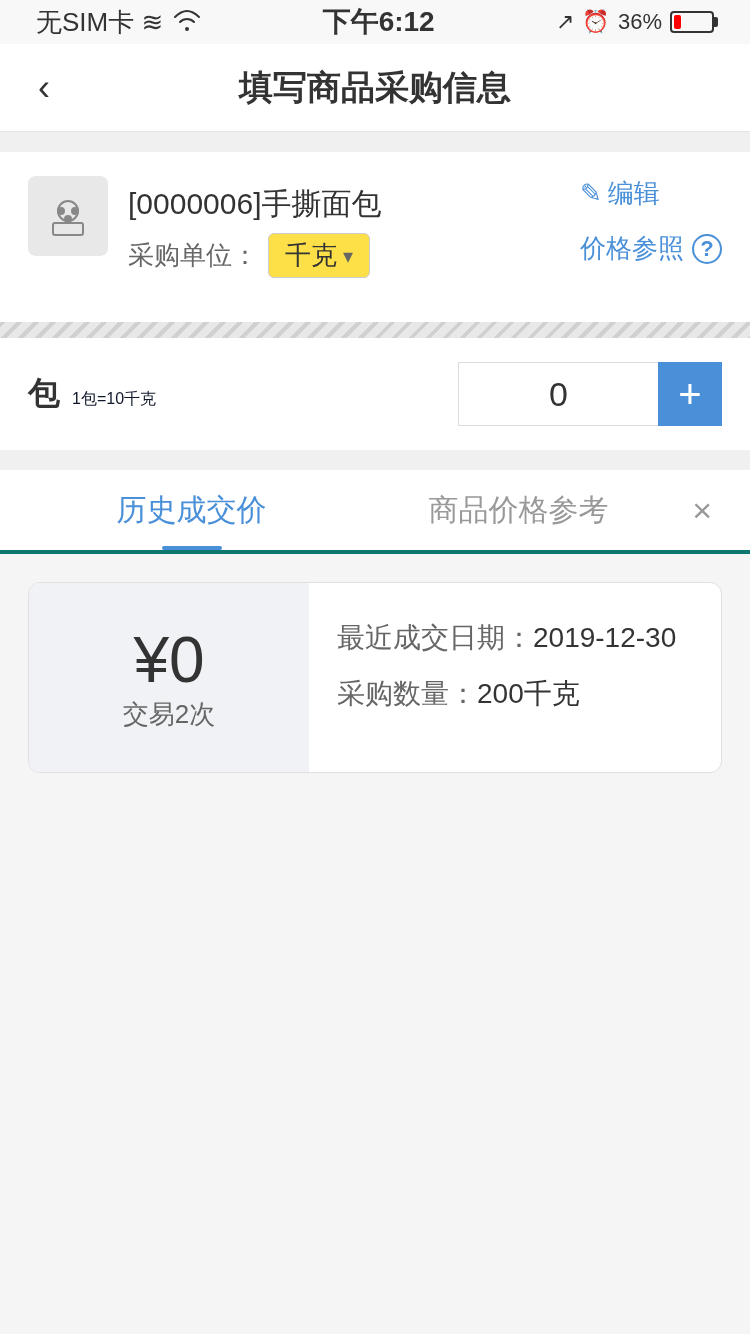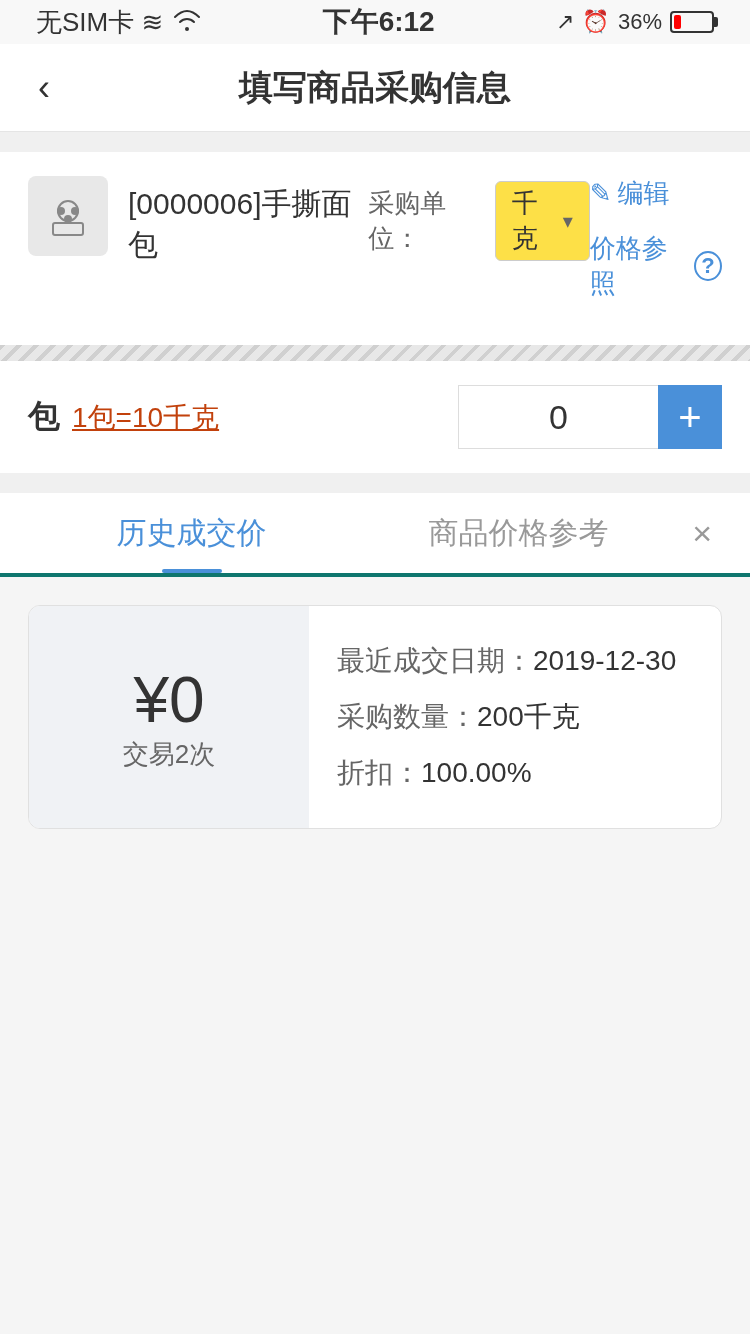--- a/index.html
+++ b/index.html
@@ -102,21 +102,21 @@
       height: 80px;
       background: #e8e8e8;
       border-radius: 8px;
       display: flex;
       align-items: center;
       justify-content: center;
       font-size: 32px;
       color: #888;
       flex-shrink: 0;
     }
-    .product-info { display: flex; flex-direction: row; gap: 8px; }
+    .product-info { display: flex; flex-direction: column; gap: 8px; }
     .product-name { font-size: 30px; font-weight: 500; color: #333; margin-top: 8px; }
     .product-unit-row { display: flex; align-items: center; gap: 10px; font-size: 26px; color: #666; }
     .unit-select {
       border: 1px solid #ccc;
       border-radius: 6px;
       padding: 4px 16px;
       font-size: 26px;
       color: #333;
       background: #fde047;
       display: flex;
@@ -152,21 +152,21 @@
     .quantity-row {
       width: 750px;
       background: #ffffff;
       display: flex;
       align-items: center;
       justify-content: space-between;
       padding: 24px 28px;
     }
     .quantity-label { display: flex; align-items: baseline; gap: 12px; }
     .qty-unit { font-size: 32px; font-weight: 600; color: #333; }
-    .qty-conversion { font-size: 28px; color: #c2410c; text-decoration: underline; }
+    .qty-conversion { font-size: 16px; color: #0f172a; }
     .quantity-controls { display: flex; align-items: center; gap: 0; }
     .qty-input {
       width: 200px;
       height: 64px;
       border: 1px solid #ddd;
       border-right: none;
       text-align: center;
       font-size: 34px;
       color: #333;
       background: #fff;
@@ -369,20 +369,17 @@
       </div>
       <div class="price-transactions">交易2次</div>
     </div>
     <div class="price-right">
       <div class="price-detail-row">
         <span class="price-detail-label">最近成交日期：</span><span>2019-12-30</span>
       </div>
       <div class="price-detail-row">
         <span class="price-detail-label">采购数量：</span><span>200千克</span>
       </div>
-      <div class="price-detail-row">
-        <span class="price-detail-label">折扣：</span><span>100.00%</span>
-      </div>
     </div>
   </div>
 
   <div class="content-area"></div>
 </div>
 
 </body></html>

